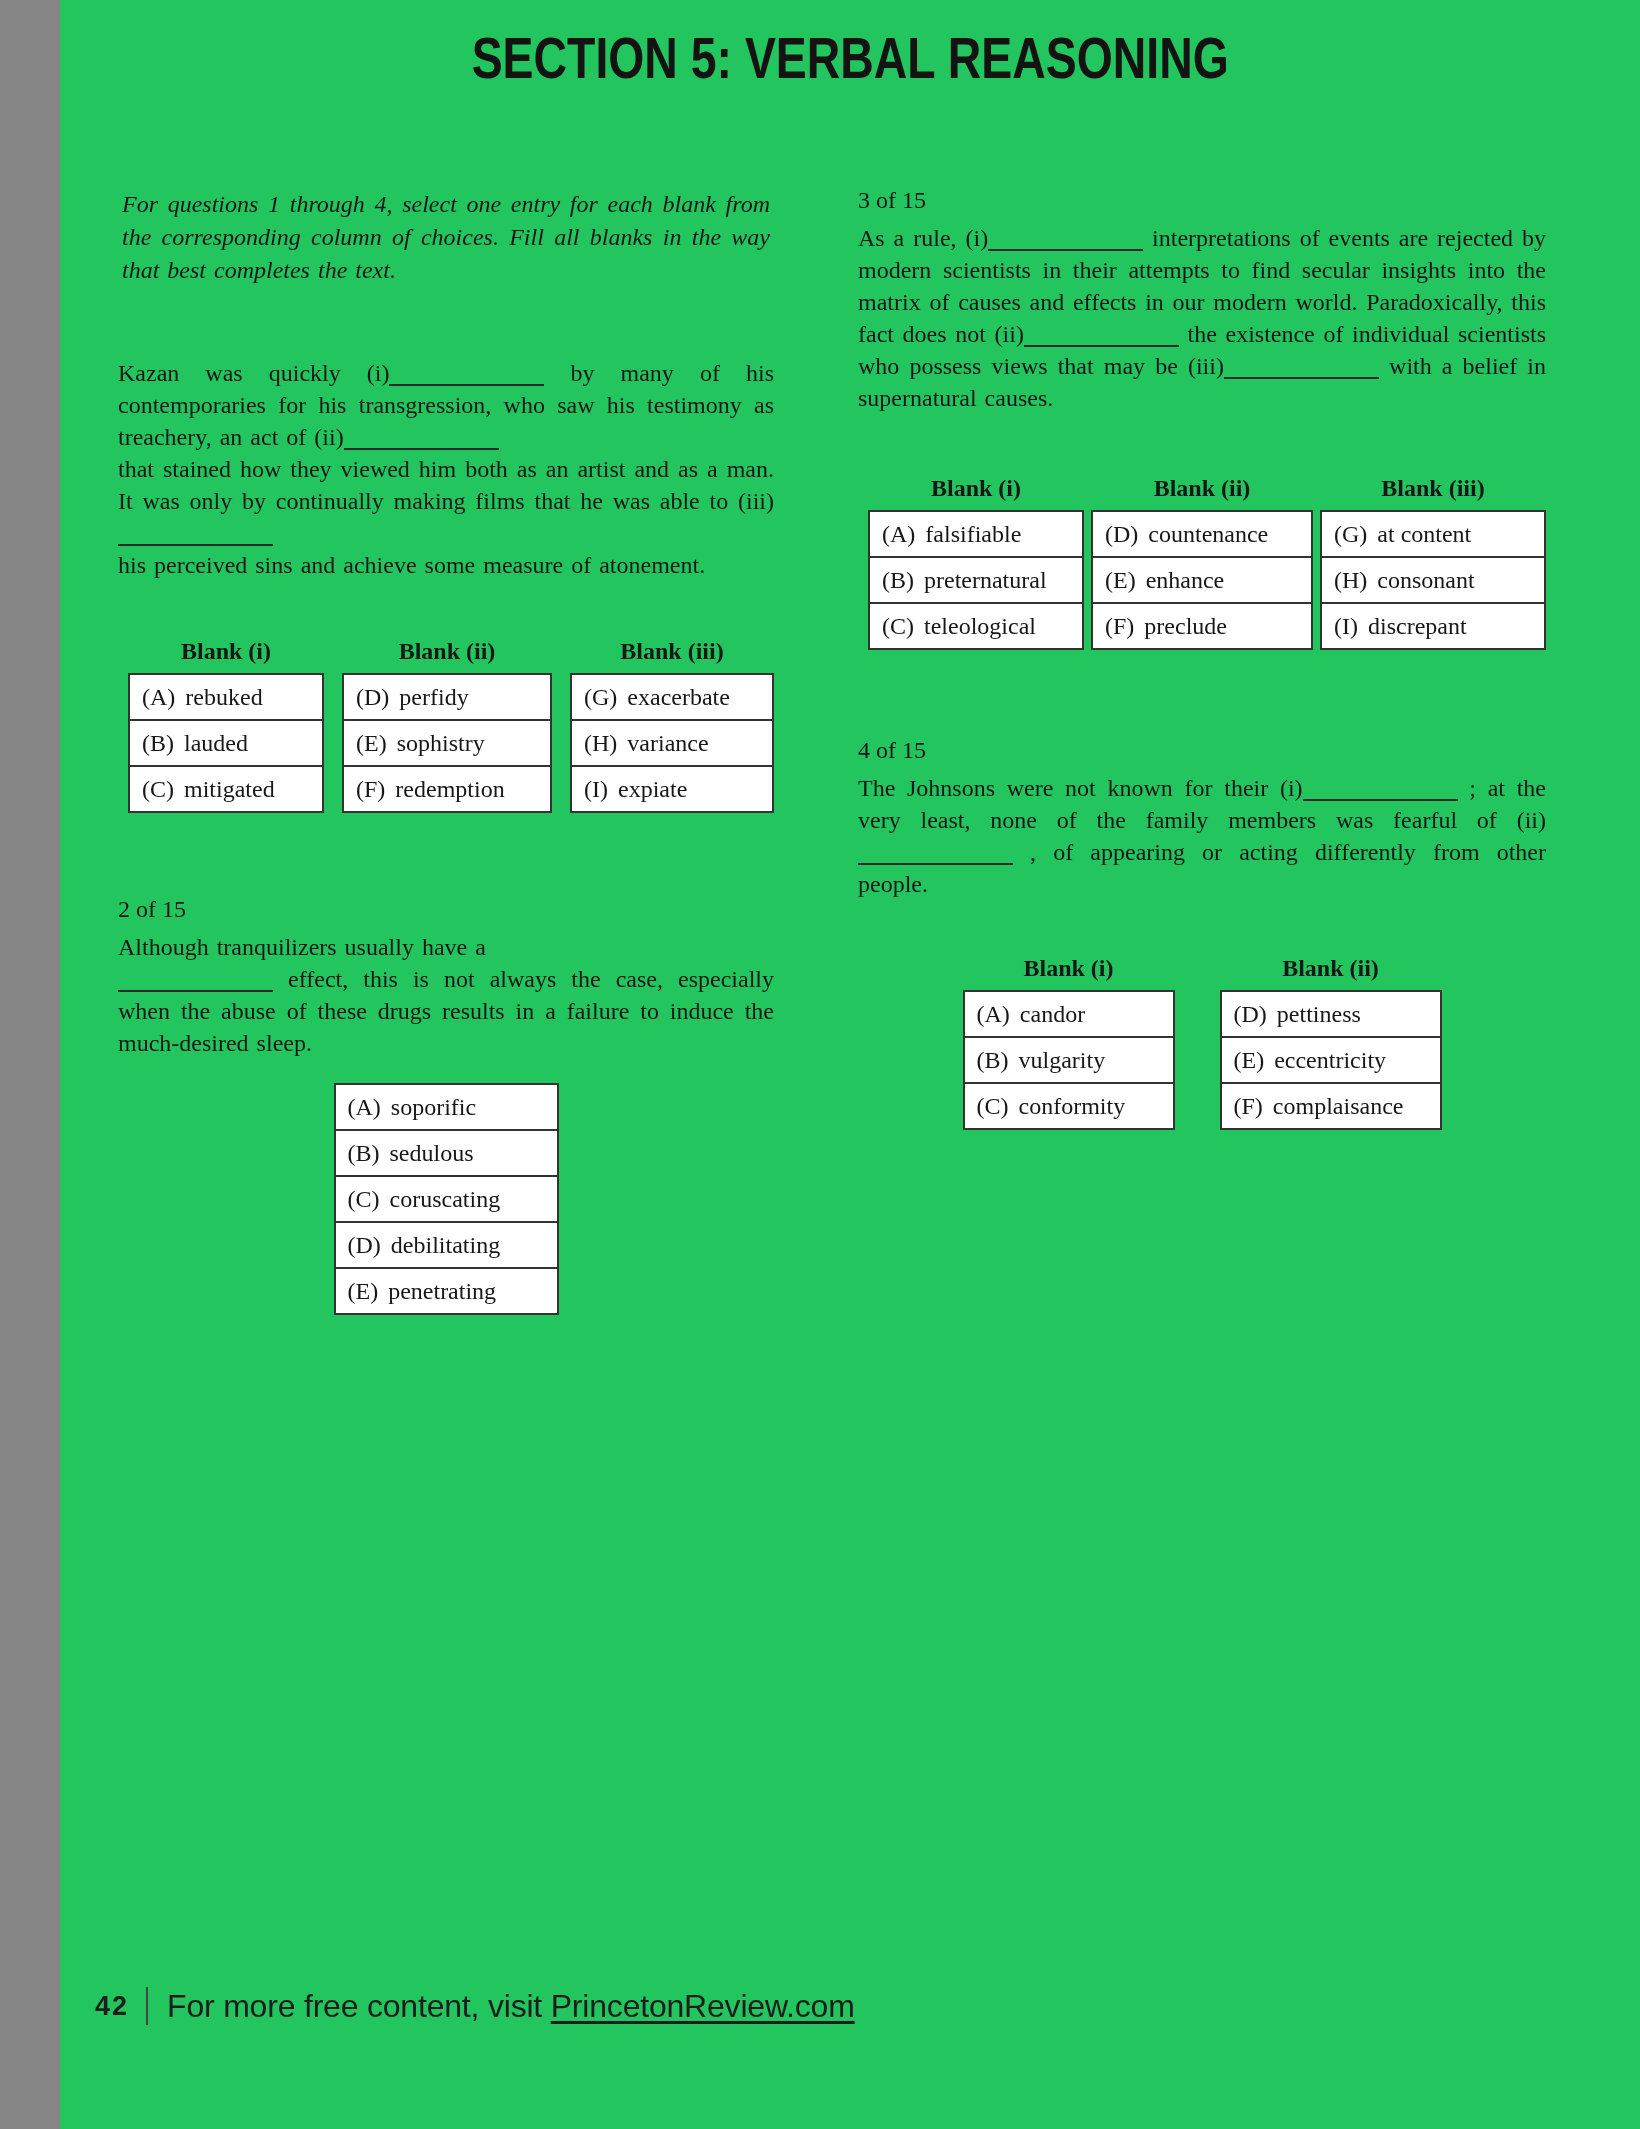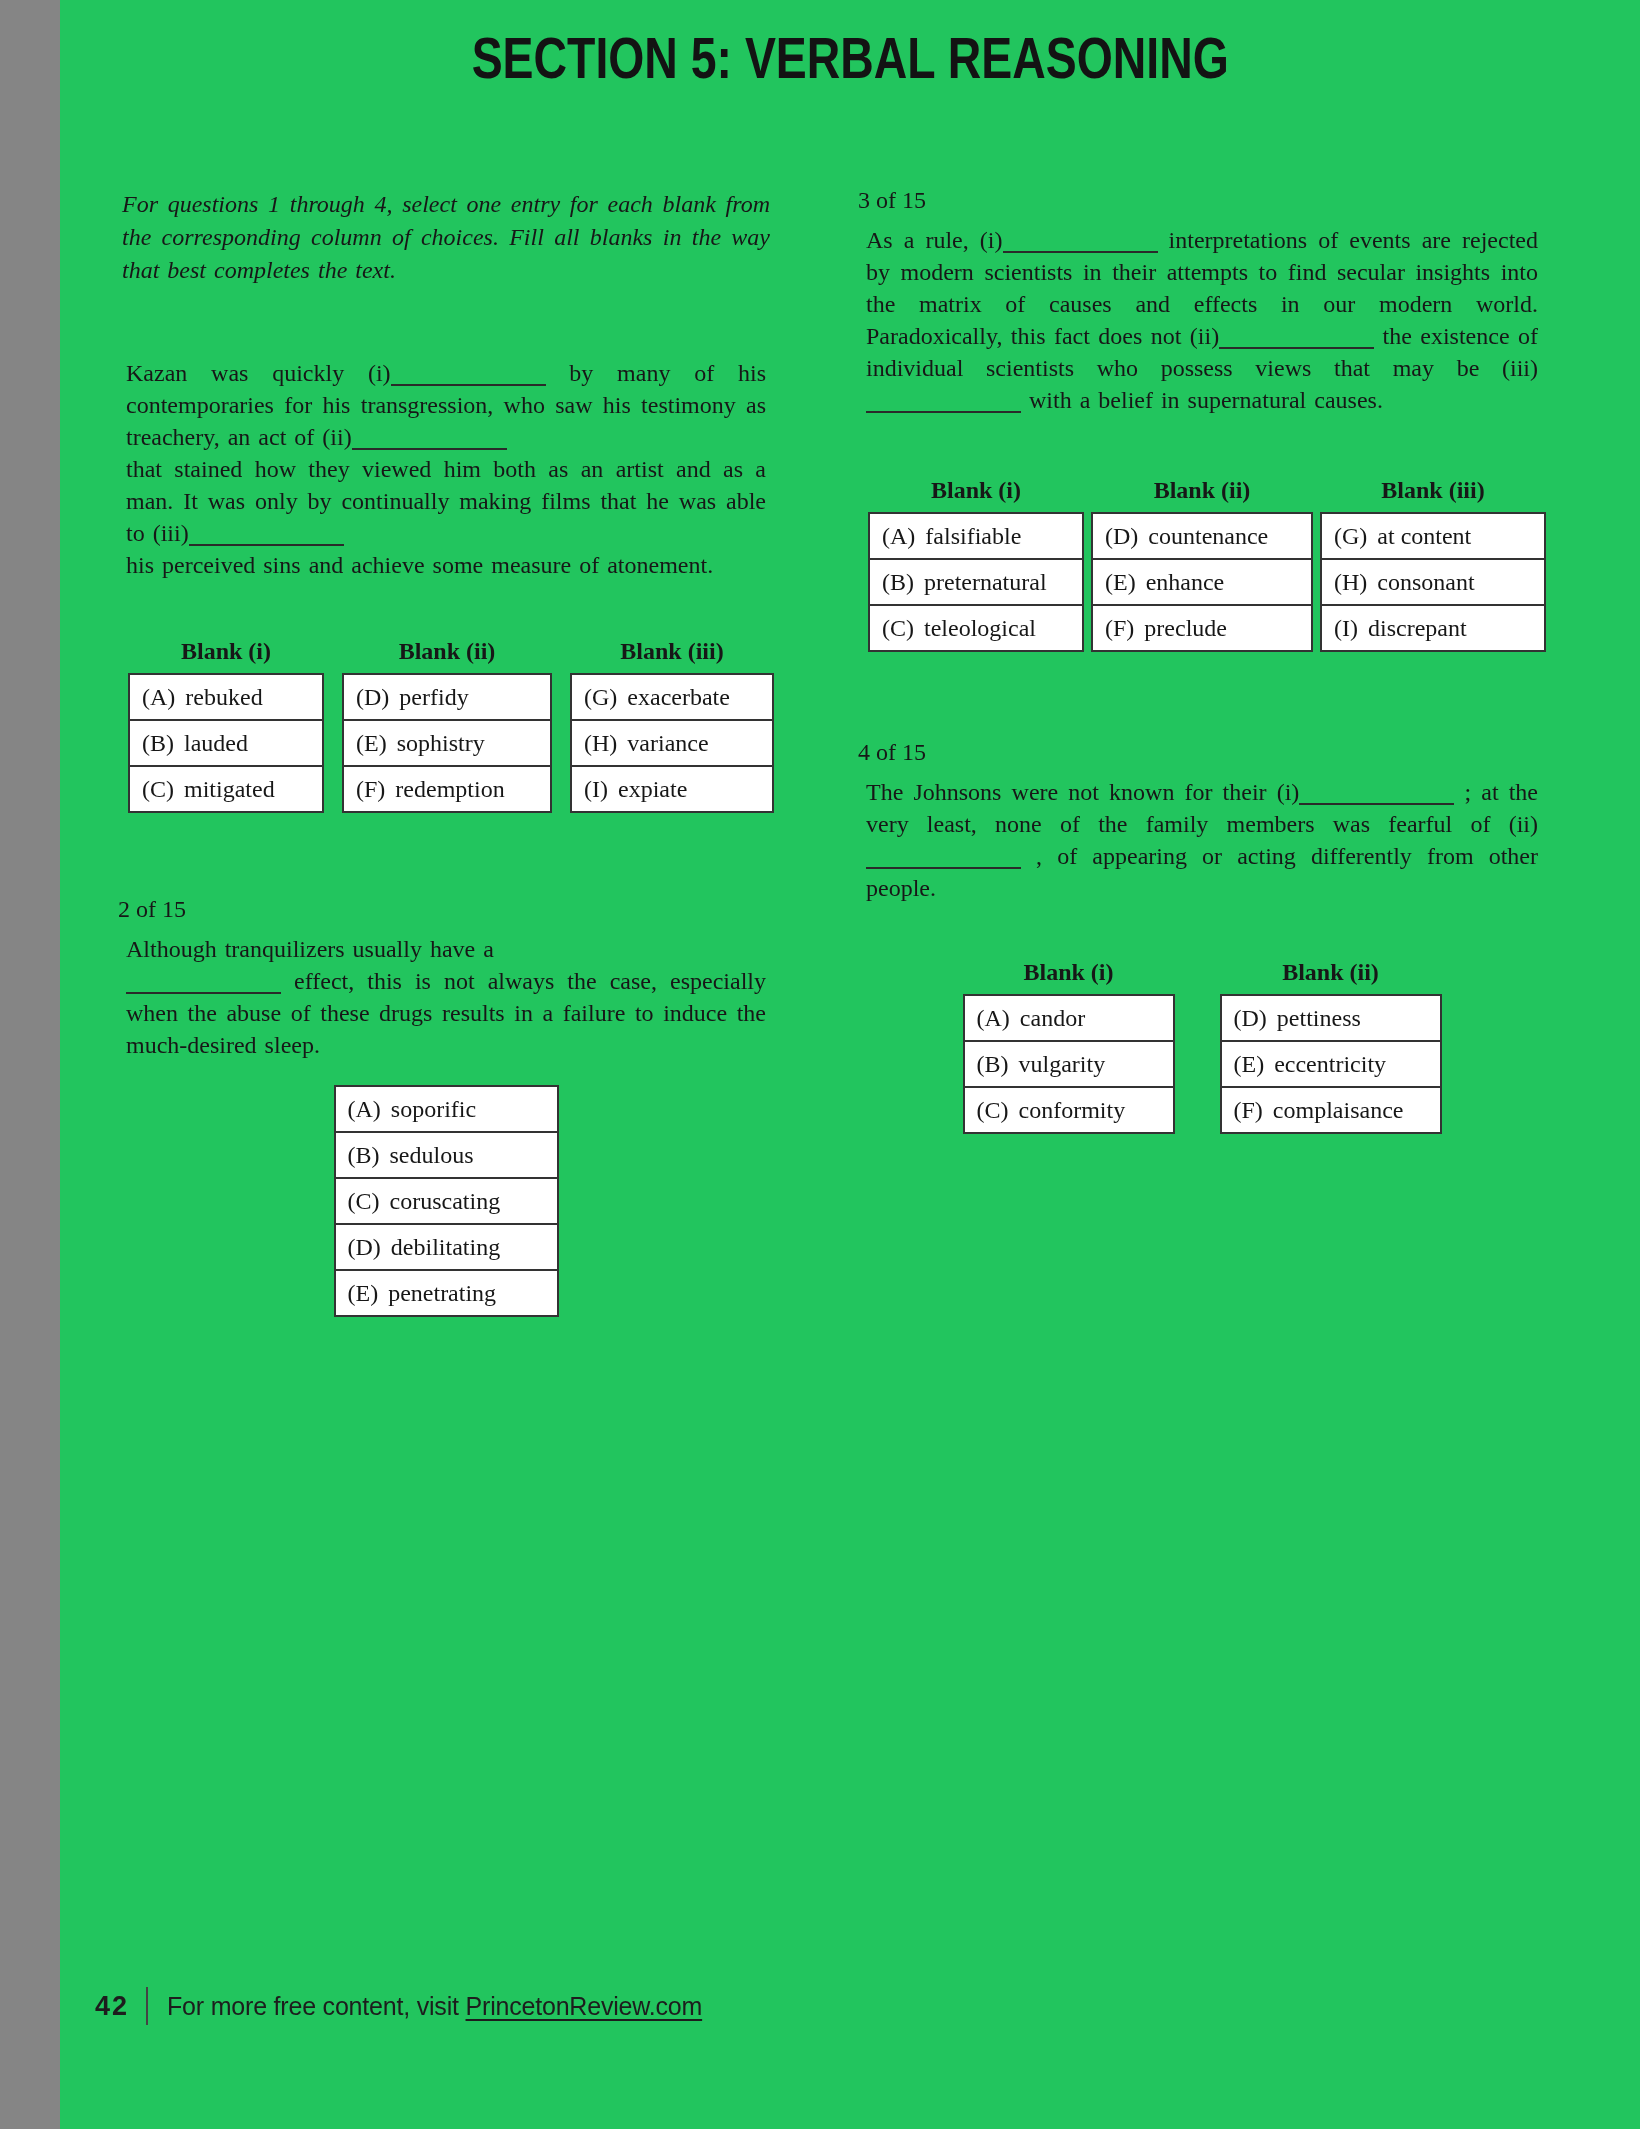--- a/index.html
+++ b/index.html
@@ -22,21 +22,21 @@
   .col-right { left:858px; width:688px; }
 
   .instructions { margin:4px; font-style:italic; text-align:justify; line-height:33px; word-spacing:2px; }
 
   .q { margin:0; }
   .q1 { margin-top:70px; }
   .q2 { margin-top:80px; }
   .q4 { margin-top:84px; }
 
   .qnum { margin:0 0 6px 0; }
-  .passage { margin:8px; text-align:justify; word-spacing:2px; }
+  .passage { margin:0; text-align:justify; word-spacing:2px; }
   .blank {
     display:inline-block; width:155px; height:6px;
     border-bottom:2px solid #2a2a2a; vertical-align:-5px;
   }
 
   .groups { display:flex; }
   .groups.sb { justify-content:space-between; padding-left:10px; }
   .g1 { margin-top:44px; }
   .g3 { margin-top:48px; }
   .g4 { margin-top:42px; justify-content:center; gap:45px; }
@@ -54,21 +54,21 @@
   .word { white-space:nowrap; }
   .center-tbl { margin:0 auto; }
 
   .footer {
     position:absolute; left:95px; top:1984px; height:44px;
     display:flex; align-items:center;
     font-family:"Liberation Sans", sans-serif; color:#1d1d1d;
   }
   .pgnum { font-weight:bold; font-size:27px; letter-spacing:2px; }
   .fdiv { width:2px; height:38px; background:#444444; margin:0 19px 0 17px; }
-  .ftext { font-size:25px; letter-spacing:-0.2px; }
+  .ftext { font-size:32px; letter-spacing:-0.2px; }
   .flink { color:#1d1d1d; text-decoration:underline; text-underline-offset:4px; cursor:pointer; }
 </style>
 </head>
 <body>
 
 <div class="page">
   <div class="bar"></div>
 
   <h1 class="title"><span class="title-inner">SECTION 5: VERBAL REASONING</span></h1>
 

